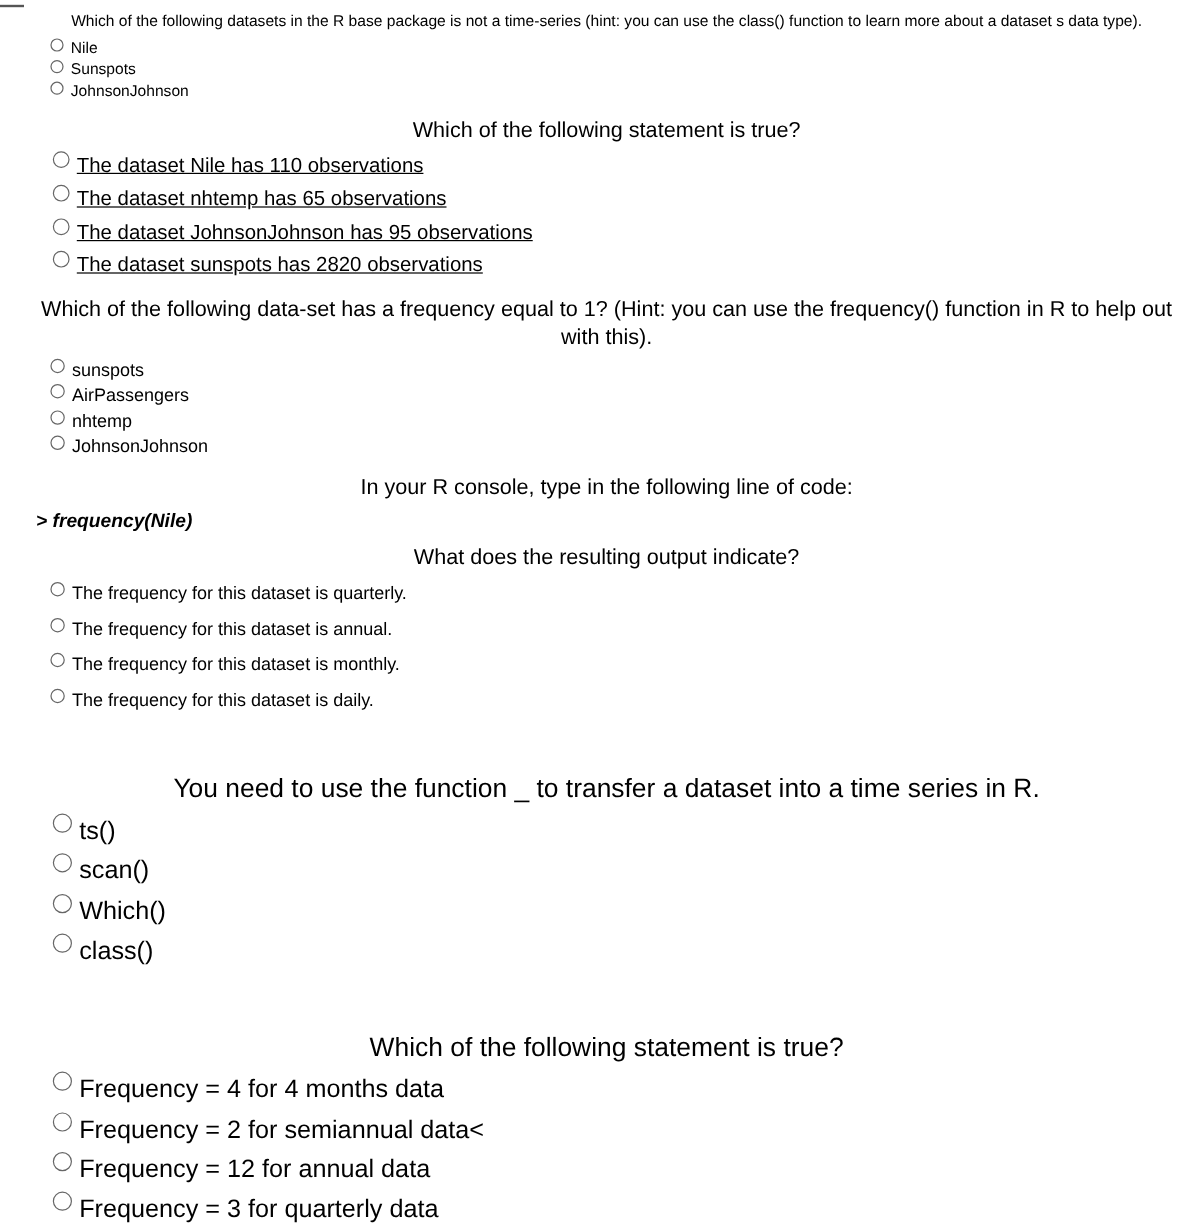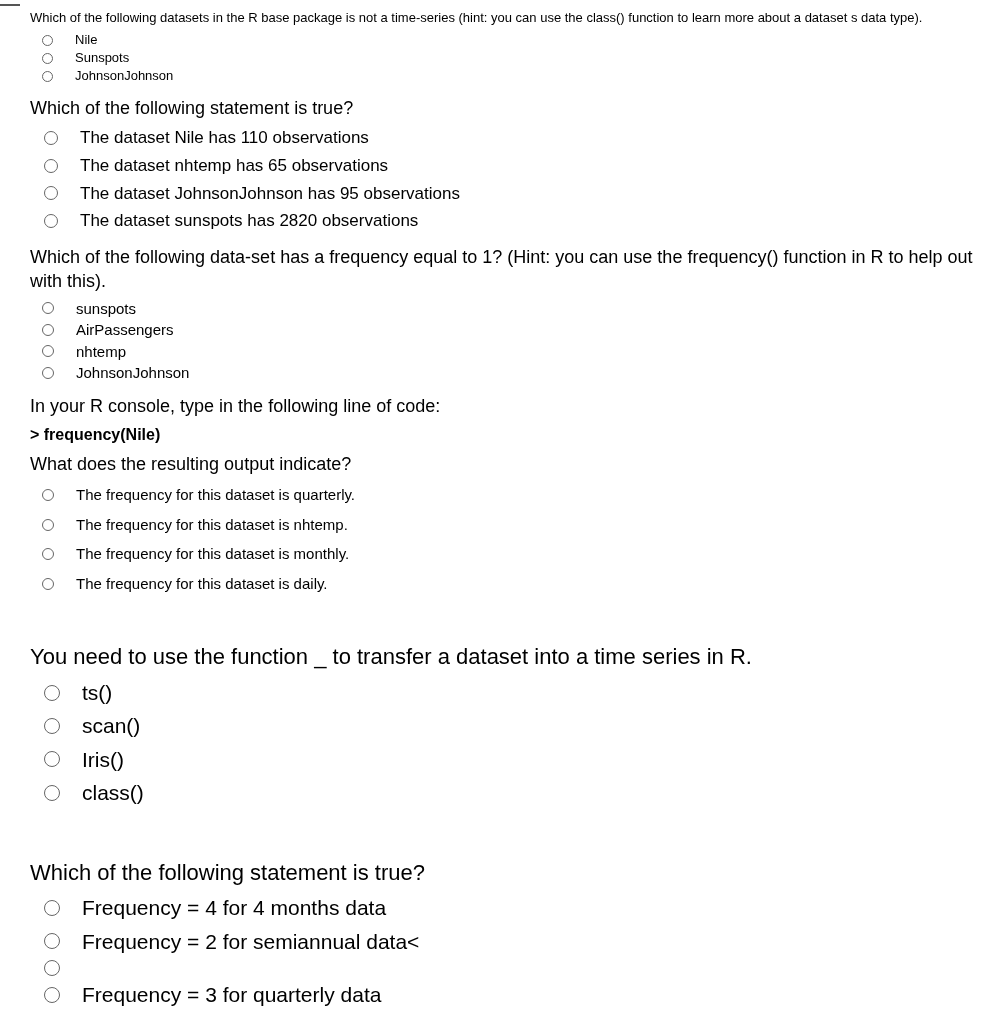--- a/index.html
+++ b/index.html
@@ -5,52 +5,52 @@
   body {
     font-family: Arial, Helvetica, sans-serif;
     color: #000;
     background: #fff;
     margin: 0;
     padding: 4px 10px 20px 30px;
     width: 991px;
     box-sizing: border-box;
   }
   .question-block { margin-bottom: 10px; }
-  .prompt { margin: 4px 0; }
+  .prompt { margin: 4px 0; text-align: center; }
   .options { margin: 0; padding: 0; list-style: none; }
   .option-row {
     display: flex;
-    align-items: center;
-    gap: 22px;
+    align-items: flex-start;
+    gap: 6px;
   }
   .radio-circle {
     border: 1.5px solid #666;
     border-radius: 50%;
     background: #fff;
     flex-shrink: 0;
     box-sizing: border-box;
   }
   
   .q-xs .prompt { font-size: 13px; line-height: 1.3; }
   .q-xs .option-row { font-size: 13px; line-height: 1.25; padding: 1px 0; margin-left: 12px; }
   .q-xs .radio-circle { width: 11px; height: 11px; }
 
   .q-sm .prompt { font-size: 18px; line-height: 1.35; }
   .q-sm .option-row { font-size: 15px; line-height: 1.3; padding: 1px 0; margin-left: 12px; }
   .q-sm .radio-circle { width: 12px; height: 12px; }
 
   .q-md .prompt { font-size: 18px; line-height: 1.35; }
-  .q-md .option-row { font-size: 17px; line-height: 1.4; padding: 2px 0; margin-left: 14px; }
+  .q-md .option-row { font-size: 17px; line-height: 1.4; padding: 2px 0; margin-left: 14px; text-decoration: underline; }
   .q-md .radio-circle { width: 14px; height: 14px; }
 
   .q-xl .prompt { font-size: 22px; line-height: 1.35; margin-top: 48px; }
   .q-xl .option-row { font-size: 21px; line-height: 1.4; padding: 2px 0; margin-left: 14px; }
   .q-xl .radio-circle { width: 16px; height: 16px; }
 
-  .code-line { font-weight: bold; margin: 8px 0; }
+  .code-line { font-weight: bold; margin: 8px 0; font-style: italic; }
   .spaced-options .option-row { margin-top: 8px; margin-bottom: 8px; }
   .topbar {
     border-top: 2px solid #555;
     width: 20px;
     margin-left: -30px;
     margin-bottom: 2px;
   }
 </style>
 </head>
 <body>
@@ -123,21 +123,21 @@
   <div class="prompt">In your R console, type in the following line of code:</div>
   <div class="code-line">&gt; frequency(Nile)</div>
   <div class="prompt">What does the resulting output indicate?</div>
   <ul class="options spaced-options">
     <li class="option-row">
         <span class="radio-circle"></span>
         <span>The frequency for this dataset is quarterly.</span>
       </li>
     <li class="option-row">
         <span class="radio-circle"></span>
-        <span>The frequency for this dataset is nhtemp.</span>
+        <span>The frequency for this dataset is annual.</span>
       </li>
     <li class="option-row">
         <span class="radio-circle"></span>
         <span>The frequency for this dataset is monthly.</span>
       </li>
     <li class="option-row">
         <span class="radio-circle"></span>
         <span>The frequency for this dataset is daily.</span>
       </li>
   </ul>
@@ -149,21 +149,21 @@
     <li class="option-row">
         <span class="radio-circle"></span>
         <span>ts()</span>
       </li>
     <li class="option-row">
         <span class="radio-circle"></span>
         <span>scan()</span>
       </li>
     <li class="option-row">
         <span class="radio-circle"></span>
-        <span>Iris()</span>
+        <span>Which()</span>
       </li>
     <li class="option-row">
         <span class="radio-circle"></span>
         <span>class()</span>
       </li>
   </ul>
 </div>
 
 <div class="question-block q-xl">
   <div class="prompt">Which of the following statement is true?</div>
@@ -171,19 +171,20 @@
     <li class="option-row">
         <span class="radio-circle"></span>
         <span>Frequency = 4 for 4 months data</span>
       </li>
     <li class="option-row">
         <span class="radio-circle"></span>
         <span>Frequency = 2 for semiannual data&lt;</span>
       </li>
     <li class="option-row">
         <span class="radio-circle"></span>
+        <span>Frequency = 12 for annual data</span>
       </li>
     <li class="option-row">
         <span class="radio-circle"></span>
         <span>Frequency = 3 for quarterly data</span>
       </li>
   </ul>
 </div>
 
 </body></html>

